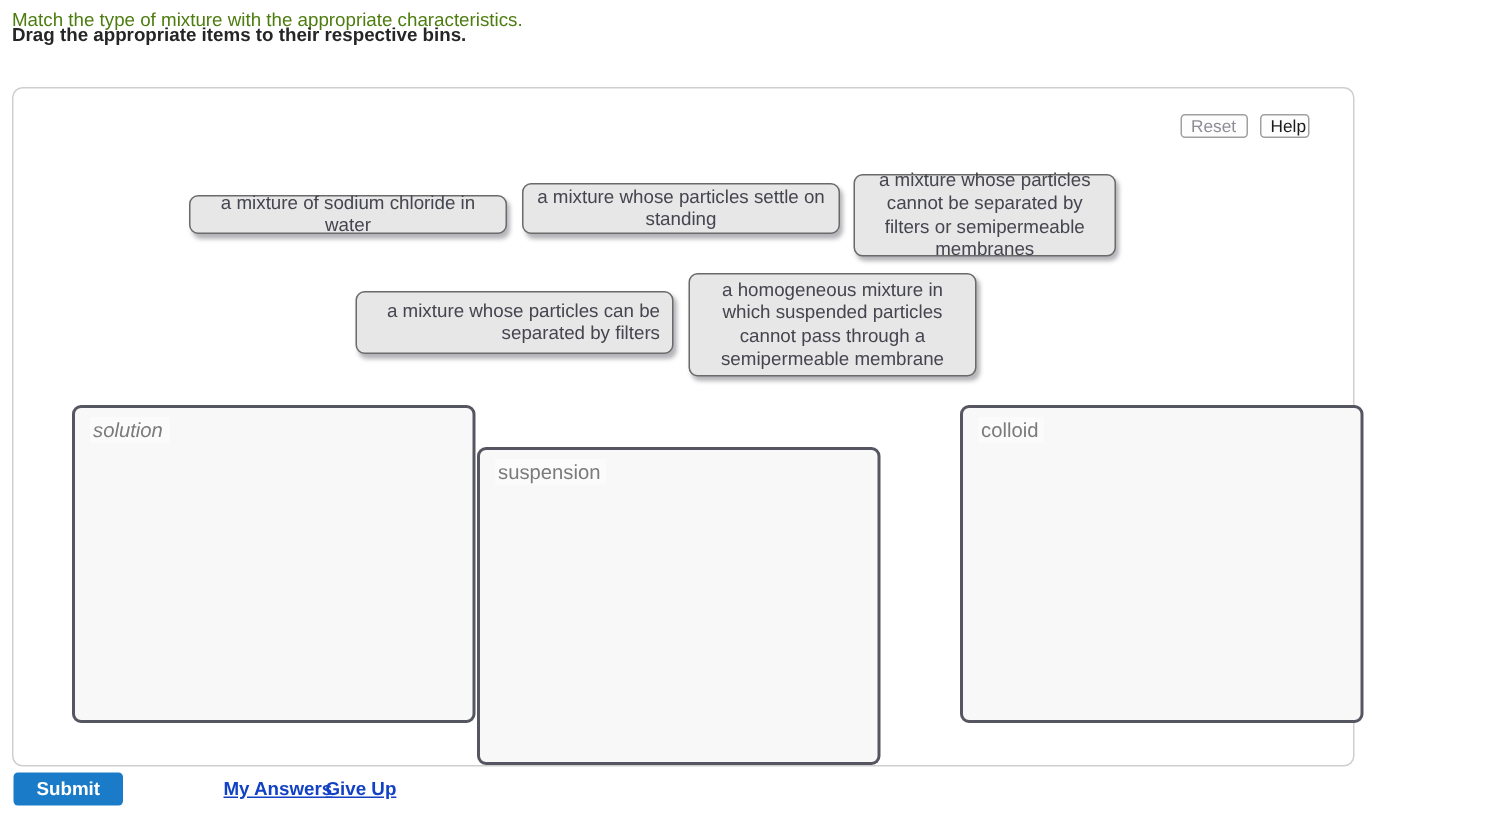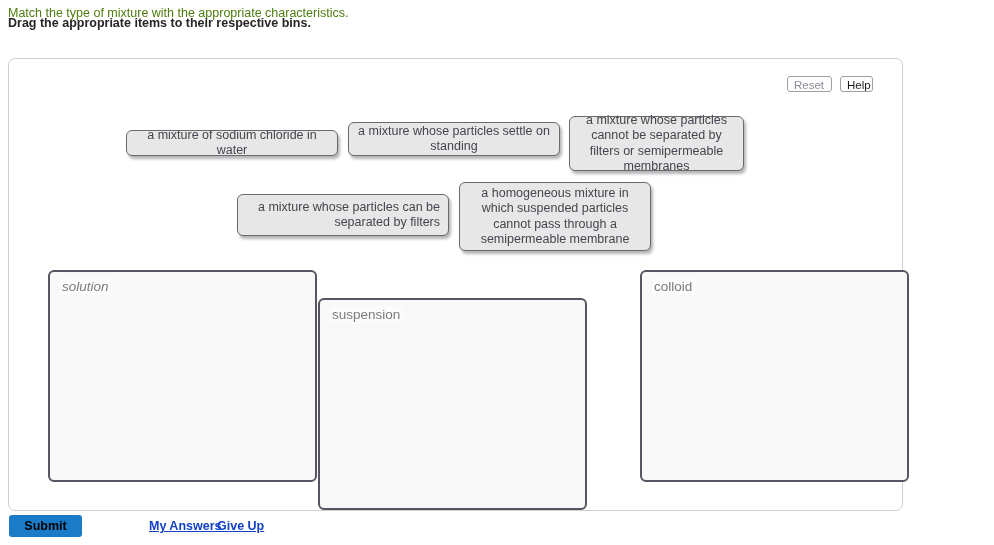--- a/index.html
+++ b/index.html
@@ -122,21 +122,21 @@
   #submit-button {
     position: absolute;
     left: 9px;
     top: 515px;
     width: 73px;
     height: 22px;
     box-sizing: border-box;
     border: none;
     border-radius: 3px;
     background: #1a7cc8;
-    color: #000000;
+    color: #ffffff;
     font-family: "Liberation Sans", sans-serif;
     font-weight: bold;
     font-size: 12.5px;
     line-height: 22px;
     text-align: center;
     cursor: pointer;
   }
   .footer-link {
     position: absolute;
     top: 519px;

